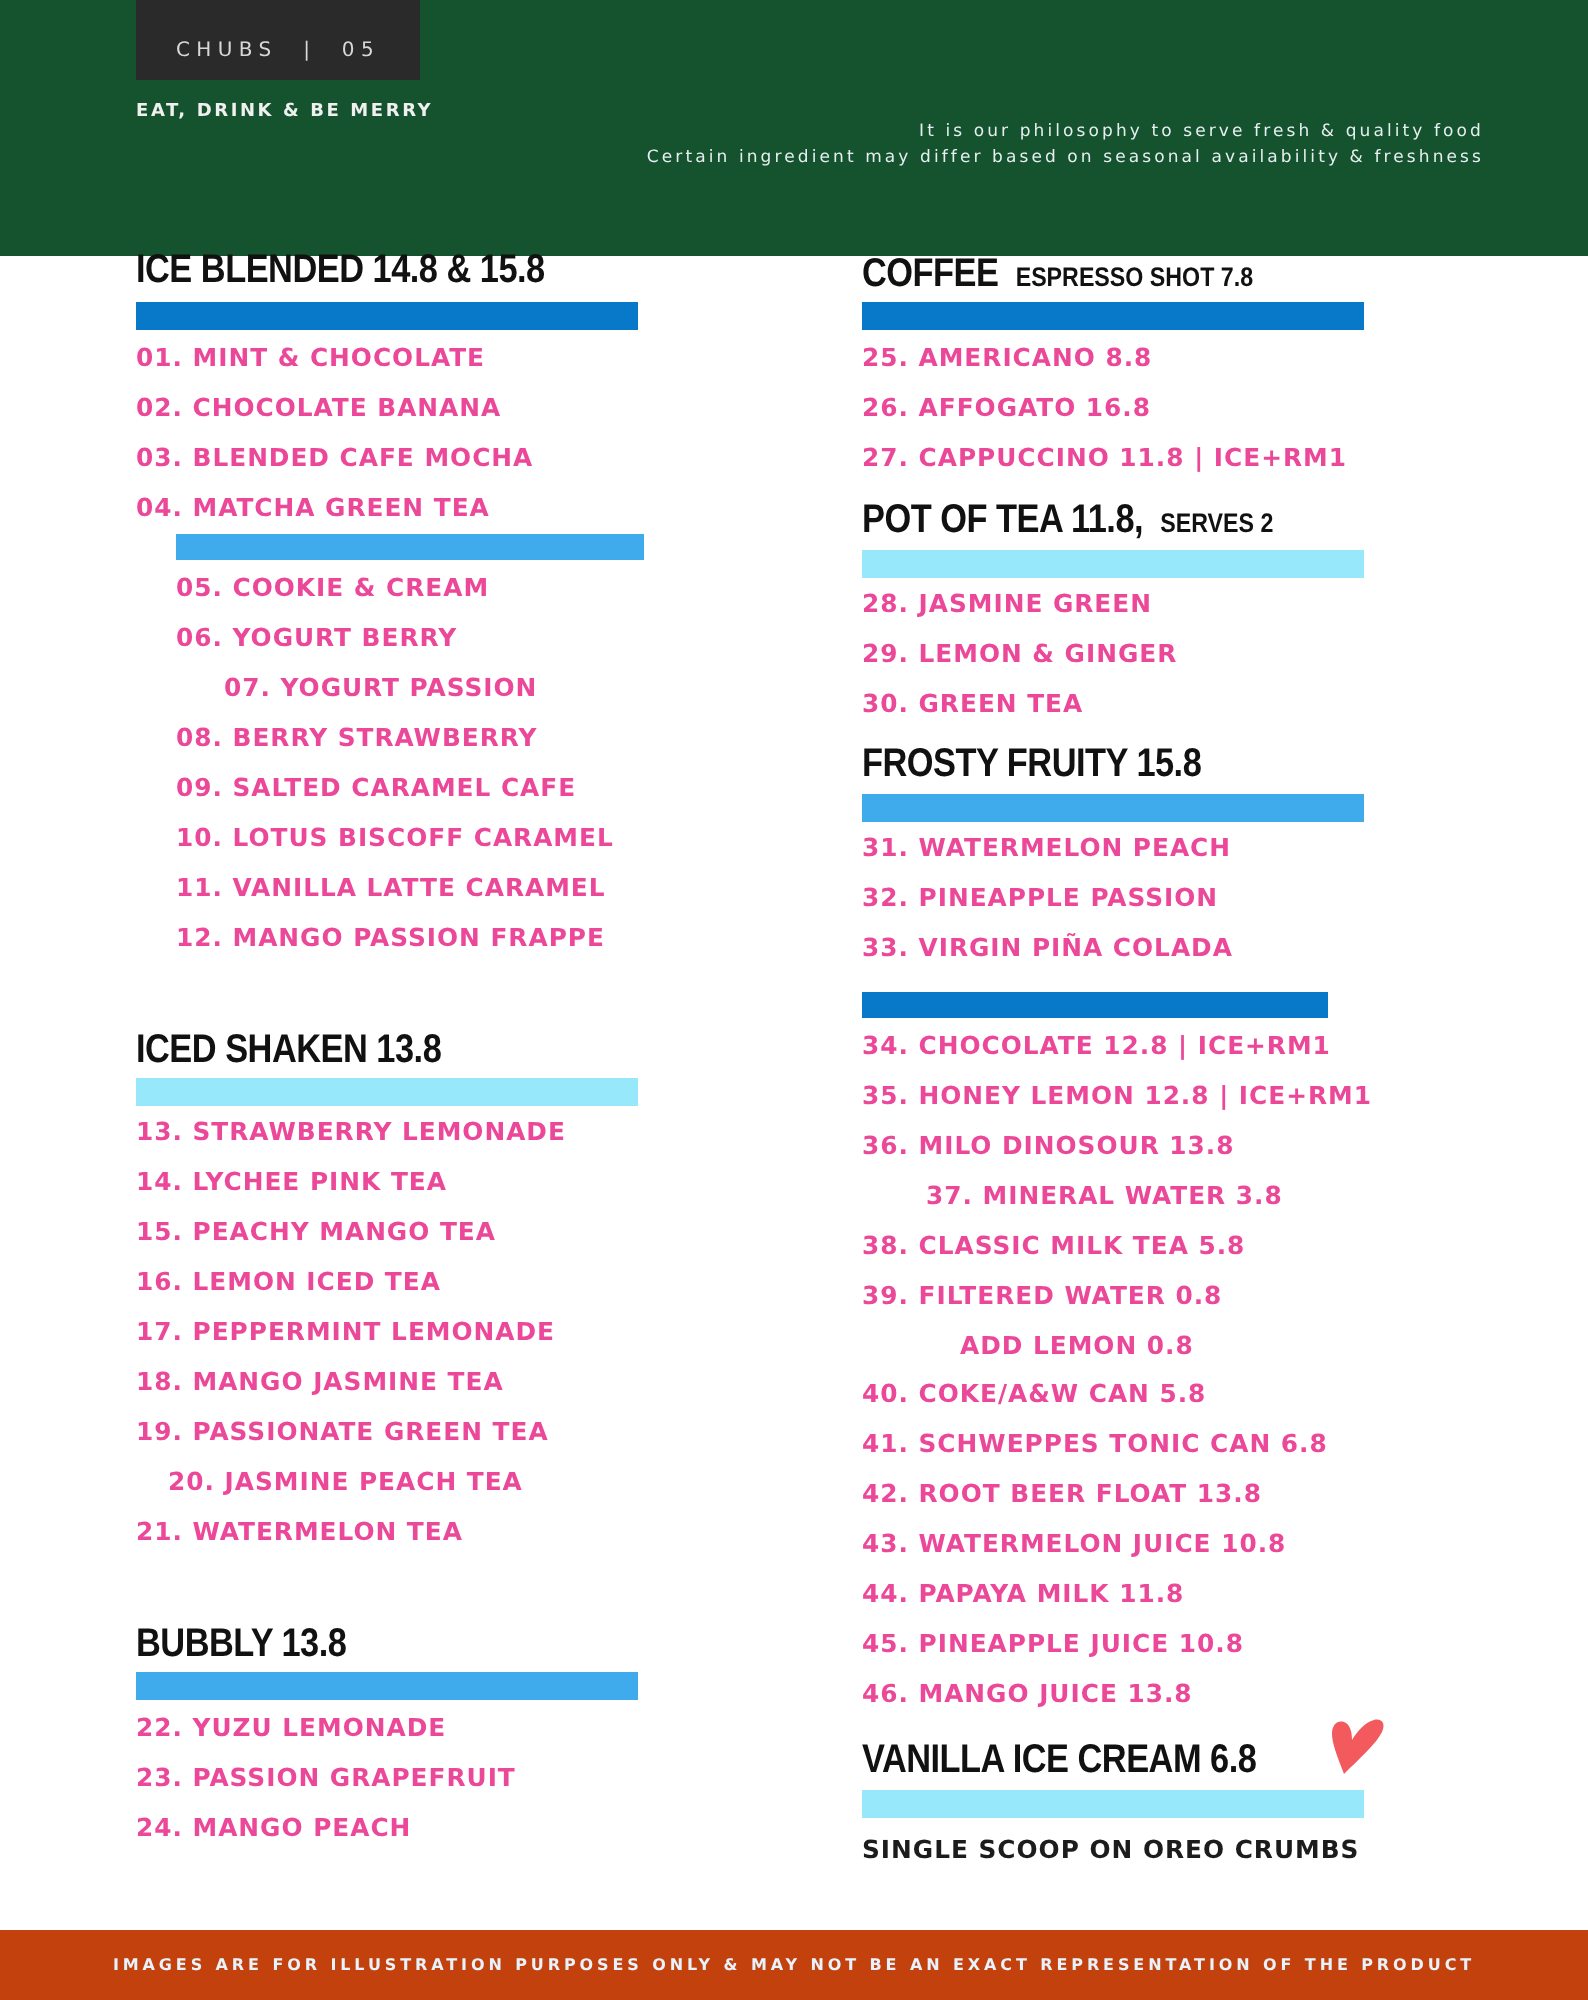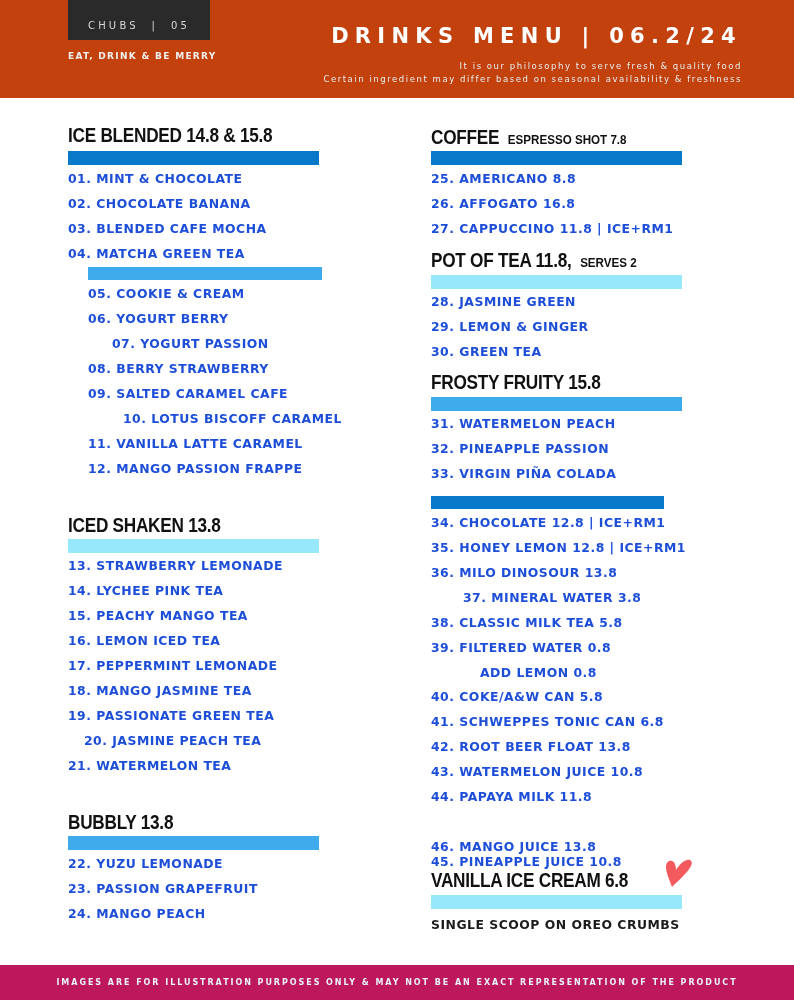--- a/index.html
+++ b/index.html
@@ -1,64 +1,63 @@
 <!DOCTYPE html>
 <html><head>
 <meta charset="utf-8">
 <style>
   * { box-sizing: border-box; margin: 0; padding: 0; }
   html, body { width: 794px; height: 1000px; background: #ffffff; overflow: hidden; }
   body { position: relative; font-family: "Liberation Sans", sans-serif; color: #1a1a1a; }
 
-  .header { position: absolute; left: 0; top: 0; width: 794px; height: 98px; background: #c2410c; }
+  .header { position: absolute; left: 0; top: 0; width: 794px; height: 128px; background: #14532d; }
   .brand-box { position: absolute; left: 68px; top: 0; width: 142px; height: 40px; background: #2a2a2a; }
   .brand-text { position: absolute; left: 0; right: 0; top: 20px; text-align: center; color: #d8d8d8; font-size: 10px; letter-spacing: 3.2px; font-family: "DejaVu Sans", sans-serif; }
   .tagline { position: absolute; left: 68px; top: 51px; color: #f0f0f0; font-size: 9px; font-weight: bold; letter-spacing: 1.3px; font-family: "DejaVu Sans", sans-serif; }
   .title { position: absolute; right: 52px; top: 24px; color: #ffffff; font-size: 21px; font-weight: bold; letter-spacing: 6.3px; font-family: "DejaVu Sans", sans-serif; white-space: nowrap; }
   .sub1, .sub2 { position: absolute; right: 52px; color: #e6eef2; font-size: 8.5px; letter-spacing: 1.55px; white-space: nowrap; font-family: "DejaVu Sans", sans-serif; }
   .sub1 { top: 61px; }
   .sub2 { top: 74px; }
 
   .sec-head { position: absolute; font-family: "Liberation Sans", sans-serif; font-weight: bold; font-size: 20px; color: #111; white-space: nowrap; transform: scaleX(0.86); transform-origin: left center; letter-spacing: -0.3px; }
   .sec-head .small { font-size: 13.5px; margin-left: 10px; letter-spacing: 0; }
   .bar { position: absolute; height: 14px; }
-  .item { position: absolute; font-family: "DejaVu Sans", sans-serif; font-weight: bold; font-size: 12.4px; color: #1d4ed8; white-space: nowrap; letter-spacing: 0.5px; }
+  .item { position: absolute; font-family: "DejaVu Sans", sans-serif; font-weight: bold; font-size: 12.4px; color: #ec4899; white-space: nowrap; letter-spacing: 0.5px; }
   .note { position: absolute; font-family: "DejaVu Sans", sans-serif; font-weight: bold; font-size: 12.4px; color: #1c1c1c; white-space: nowrap; letter-spacing: 0.5px; }
 
   .heart { position: absolute; left: 664px; top: 857px; width: 30px; height: 34px; }
 
-  .footer { position: absolute; left: 0; top: 965px; width: 794px; height: 35px; background: #be185d; }
+  .footer { position: absolute; left: 0; top: 965px; width: 794px; height: 35px; background: #c2410c; }
   .footer-text { position: absolute; left: 0; right: 0; top: 13px; text-align: center; color: #e8f2fb; font-size: 8px; font-weight: bold; letter-spacing: 1.95px; font-family: "DejaVu Sans", sans-serif; }
 </style>
 </head>
 <body>
 
 <div class="header">
   <div class="brand-box">
     <div class="brand-text" style="white-space:pre;">CHUBS  |  05</div>
   </div>
   <div class="tagline">EAT, DRINK &amp; BE MERRY</div>
-  <div class="title">DRINKS MENU | 06.2/24</div>
   <div class="sub1">It is our philosophy to serve fresh &amp; quality food</div>
   <div class="sub2">Certain ingredient may differ based on seasonal availability &amp; freshness</div>
 </div>
 
 <div class="sec-head" style="left:68px; top:124px;">ICE BLENDED 14.8 &amp; 15.8</div>
 <div class="bar" style="left:68px; top:151px; width:251px; background:#0879c9;"></div>
 <div class="item" style="left:68px; top:171px;">01. MINT &amp; CHOCOLATE</div>
 <div class="item" style="left:68px; top:196px;">02. CHOCOLATE BANANA</div>
 <div class="item" style="left:68px; top:221px;">03. BLENDED CAFE MOCHA</div>
 <div class="item" style="left:68px; top:246px;">04. MATCHA GREEN TEA</div>
 <div class="bar" style="left:88px; top:267px; width:234px; height:13px; background:#3fabec;"></div>
 <div class="item" style="left:88px; top:286px;">05. COOKIE &amp; CREAM</div>
 <div class="item" style="left:88px; top:311px;">06. YOGURT BERRY</div>
 <div class="item" style="left:88px; top:336px;margin-left:24px;">07. YOGURT PASSION</div>
 <div class="item" style="left:88px; top:361px;">08. BERRY STRAWBERRY</div>
 <div class="item" style="left:88px; top:386px;">09. SALTED CARAMEL CAFE</div>
-<div class="item" style="left:88px; top:411px;margin-left:35px;">10. LOTUS BISCOFF CARAMEL</div>
+<div class="item" style="left:88px; top:411px;">10. LOTUS BISCOFF CARAMEL</div>
 <div class="item" style="left:88px; top:436px;">11. VANILLA LATTE CARAMEL</div>
 <div class="item" style="left:88px; top:461px;">12. MANGO PASSION FRAPPE</div>
 
 <div class="sec-head" style="left:68px; top:514px;">ICED SHAKEN 13.8</div>
 <div class="bar" style="left:68px; top:539px; width:251px; background:#97e8fb;"></div>
 <div class="item" style="left:68px; top:558px;">13. STRAWBERRY LEMONADE</div>
 <div class="item" style="left:68px; top:583px;">14. LYCHEE PINK TEA</div>
 <div class="item" style="left:68px; top:608px;">15. PEACHY MANGO TEA</div>
 <div class="item" style="left:68px; top:633px;">16. LEMON ICED TEA</div>
 <div class="item" style="left:68px; top:658px;">17. PEPPERMINT LEMONADE</div>
@@ -101,21 +100,21 @@
 <div class="item" style="left:431px; top:565px;">36. MILO DINOSOUR 13.8</div>
 <div class="item" style="left:431px; top:590px;margin-left:32px;">37. MINERAL WATER 3.8</div>
 <div class="item" style="left:431px; top:615px;">38. CLASSIC MILK TEA 5.8</div>
 <div class="item" style="left:431px; top:640px;">39. FILTERED WATER 0.8</div>
 <div class="item" style="left:480px; top:665px;">ADD LEMON 0.8</div>
 <div class="item" style="left:431px; top:689px;">40. COKE/A&amp;W CAN 5.8</div>
 <div class="item" style="left:431px; top:714px;">41. SCHWEPPES TONIC CAN 6.8</div>
 <div class="item" style="left:431px; top:739px;">42. ROOT BEER FLOAT 13.8</div>
 <div class="item" style="left:431px; top:764px;">43. WATERMELON JUICE 10.8</div>
 <div class="item" style="left:431px; top:789px;">44. PAPAYA MILK 11.8</div>
-<div class="item" style="left:431px; top:814px;margin-top:40px;">45. PINEAPPLE JUICE 10.8</div>
+<div class="item" style="left:431px; top:814px;">45. PINEAPPLE JUICE 10.8</div>
 <div class="item" style="left:431px; top:839px;">46. MANGO JUICE 13.8</div>
 
 <div class="sec-head" style="left:431px; top:869px;">VANILLA ICE CREAM 6.8</div>
 <svg class="heart" viewBox="0 0 30 34">
   <path d="M8 30 C5 22 2 15 2 10 C2 5 5 3 8 4 C11 5 12 9 12 13 C15 8 19 4 23 3 C27 2 29 5 27 9 C24 15 16 22 8 30 Z" fill="#f25a5e"></path>
 </svg>
 <div class="bar" style="left:431px; top:895px; width:251px; background:#97e8fb;"></div>
 <div class="note" style="left:431px; top:917px;">SINGLE SCOOP ON OREO CRUMBS</div>
 
 <div class="footer">

